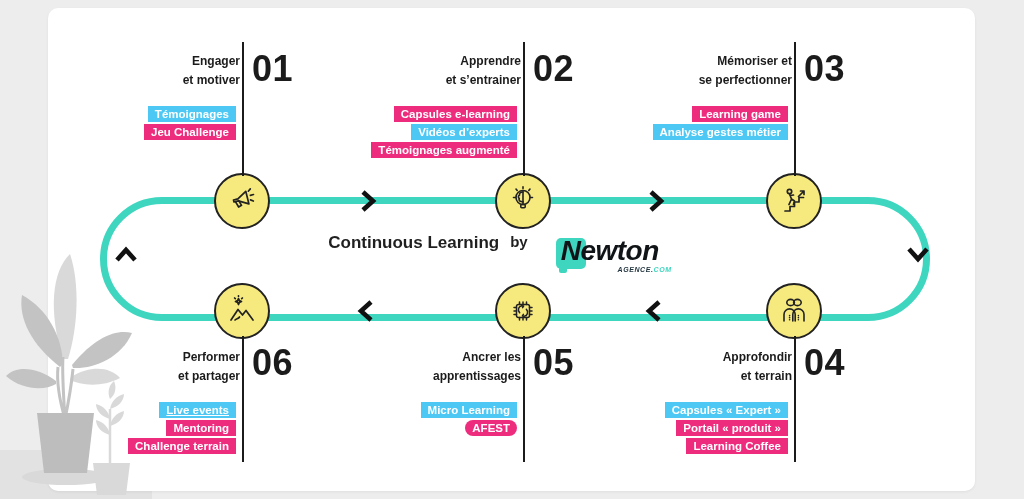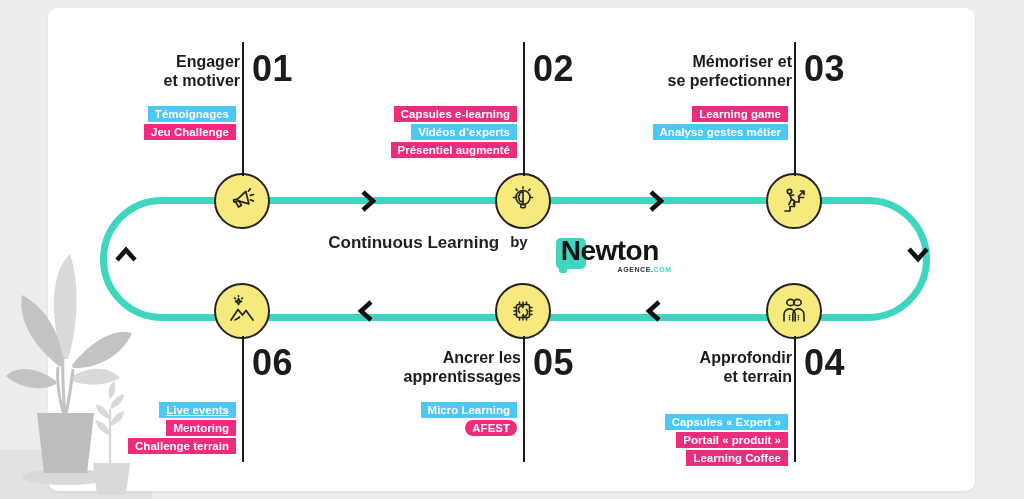--- a/index.html
+++ b/index.html
@@ -24,34 +24,34 @@
   .node svg{display:block;}
   .n1{left:214px; top:173px;} .n2{left:495px; top:173px;} .n3{left:766px; top:173px;}
   .n6{left:214px; top:283px;} .n5{left:495px; top:283px;} .n4{left:766px; top:283px;}
 
   
   .stage{position:absolute; width:270px; height:134px;}
   .stage .stem{position:absolute; left:220px; top:0; width:2px; height:134px; background:var(--ink);}
   .stage.bottom{height:126px;}
   .stage.bottom .stem{height:126px;}
   .stage .num{position:absolute; left:230px; top:6px; font-size:36px; font-weight:bold; color:var(--ink); letter-spacing:.5px;}
-  .stage .title{position:absolute; top:10px; right:52px; width:200px; text-align:right; font-size:16px; line-height:19px; font-weight:bold; color:var(--ink); white-space:pre-line;}
+  .stage .title{position:absolute; top:10px; right:52px; width:200px; text-align:right; font-size:12px; line-height:19px; font-weight:bold; color:var(--ink); white-space:pre-line;}
   .stage.bottom .title{top:12px;}
   .stage .tags{position:absolute; top:64px; right:56px; display:flex; flex-direction:column; align-items:flex-end; gap:2px;}
   .stage.bottom .tags{top:66px;}
   .tag{display:inline-block; color:#fff; font-size:11.5px; font-weight:bold; line-height:13px; padding:1.5px 7px; white-space:nowrap;}
   .tag.u{text-decoration:underline;}
   .s1{left:22px; top:42px;} .s2{left:303px; top:42px;} .s3{left:574px; top:42px;}
   .s6{left:22px; top:336px;} .s5{left:303px; top:336px;} .s4{left:574px; top:336px;}
 
   
   .center-group{position:absolute; left:320px; top:233px; width:360px; height:50px; display:flex; align-items:flex-start; justify-content:center;}
   .caption{font-size:17px; font-weight:bold; color:#1f1f1f;}
   .by{font-size:15px; font-weight:bold; color:#1f1f1f; margin-left:11px;}
-  .brand{position:relative; margin-left:28px; height:46px; width:116px;}
+  .brand{position:relative; margin-left:28px; height:46px; width:116px;font-style:italic;}
   .brand-square{position:absolute; left:0; top:5px; width:30px; height:31px; background:var(--teal); border-radius:5px;}
   .brand-square::after{content:""; position:absolute; left:3px; bottom:-4px; width:8px; height:6px; background:var(--teal); border-radius:2px;}
   .brand-text{position:absolute; left:5px; top:2px; font-size:28px; font-weight:bold; color:#101417; letter-spacing:-.5px;}
   .brand-sub{position:absolute; right:0; top:33px; font-size:7px; font-weight:bold; letter-spacing:.6px;}
   .brand-sub .dark{color:var(--logo_dark);} .brand-sub .lite{color:var(--teal);}
 </style>
 </head>
 <body>
 
 <div class="stage-canvas">
@@ -177,60 +177,64 @@
     <div class="title">Engager
 et motiver</div>
     <div class="num">01</div>
     <div class="tags">
         <span class="tag" style="background: var(--cyan);">Témoignages</span>
         <span class="tag" style="background: var(--pink);">Jeu Challenge</span>
       </div>
   </div>
   <div class="stage top s2">
     <div class="stem"></div>
+    <div class="title">Apprendre
+et s’entrainer</div>
     <div class="num">02</div>
     <div class="tags">
         <span class="tag" style="background: var(--pink);">Capsules e-learning</span>
         <span class="tag" style="background: var(--cyan);">Vidéos d’experts</span>
-        <span class="tag" style="background: var(--pink);">Présentiel augmenté</span>
+        <span class="tag" style="background: var(--pink);">Témoignages augmenté</span>
       </div>
   </div>
   <div class="stage top s3">
     <div class="stem"></div>
     <div class="title">Mémoriser et
 se perfectionner</div>
     <div class="num">03</div>
     <div class="tags">
         <span class="tag" style="background: var(--pink);">Learning game</span>
         <span class="tag" style="background: var(--cyan);">Analyse gestes métier</span>
       </div>
   </div>
   <div class="stage bottom s4">
     <div class="stem"></div>
     <div class="title">Approfondir
 et terrain</div>
     <div class="num">04</div>
     <div class="tags">
-        <span class="tag" style="background: var(--cyan); margin-top: 12px;">Capsules « Expert »</span>
+        <span class="tag" style="background: var(--cyan);">Capsules « Expert »</span>
         <span class="tag" style="background: var(--pink);">Portail « produit »</span>
         <span class="tag" style="background: var(--pink);">Learning Coffee</span>
       </div>
   </div>
   <div class="stage bottom s5">
     <div class="stem"></div>
     <div class="title">Ancrer les
 apprentissages</div>
     <div class="num">05</div>
     <div class="tags">
         <span class="tag" style="background: var(--cyan); text-align: center;">Micro Learning</span>
         <span class="tag" style="background: var(--pink); border-radius: 8px;">AFEST</span>
       </div>
   </div>
   <div class="stage bottom s6">
     <div class="stem"></div>
+    <div class="title">Performer
+et partager</div>
     <div class="num">06</div>
     <div class="tags">
         <span class="tag u" style="background: var(--cyan);">Live events</span>
         <span class="tag" style="background: var(--pink);">Mentoring</span>
         <span class="tag" style="background: var(--pink);">Challenge terrain</span>
       </div>
   </div>
 
   <div class="center-group">
     <span class="caption">Continuous Learning</span>

